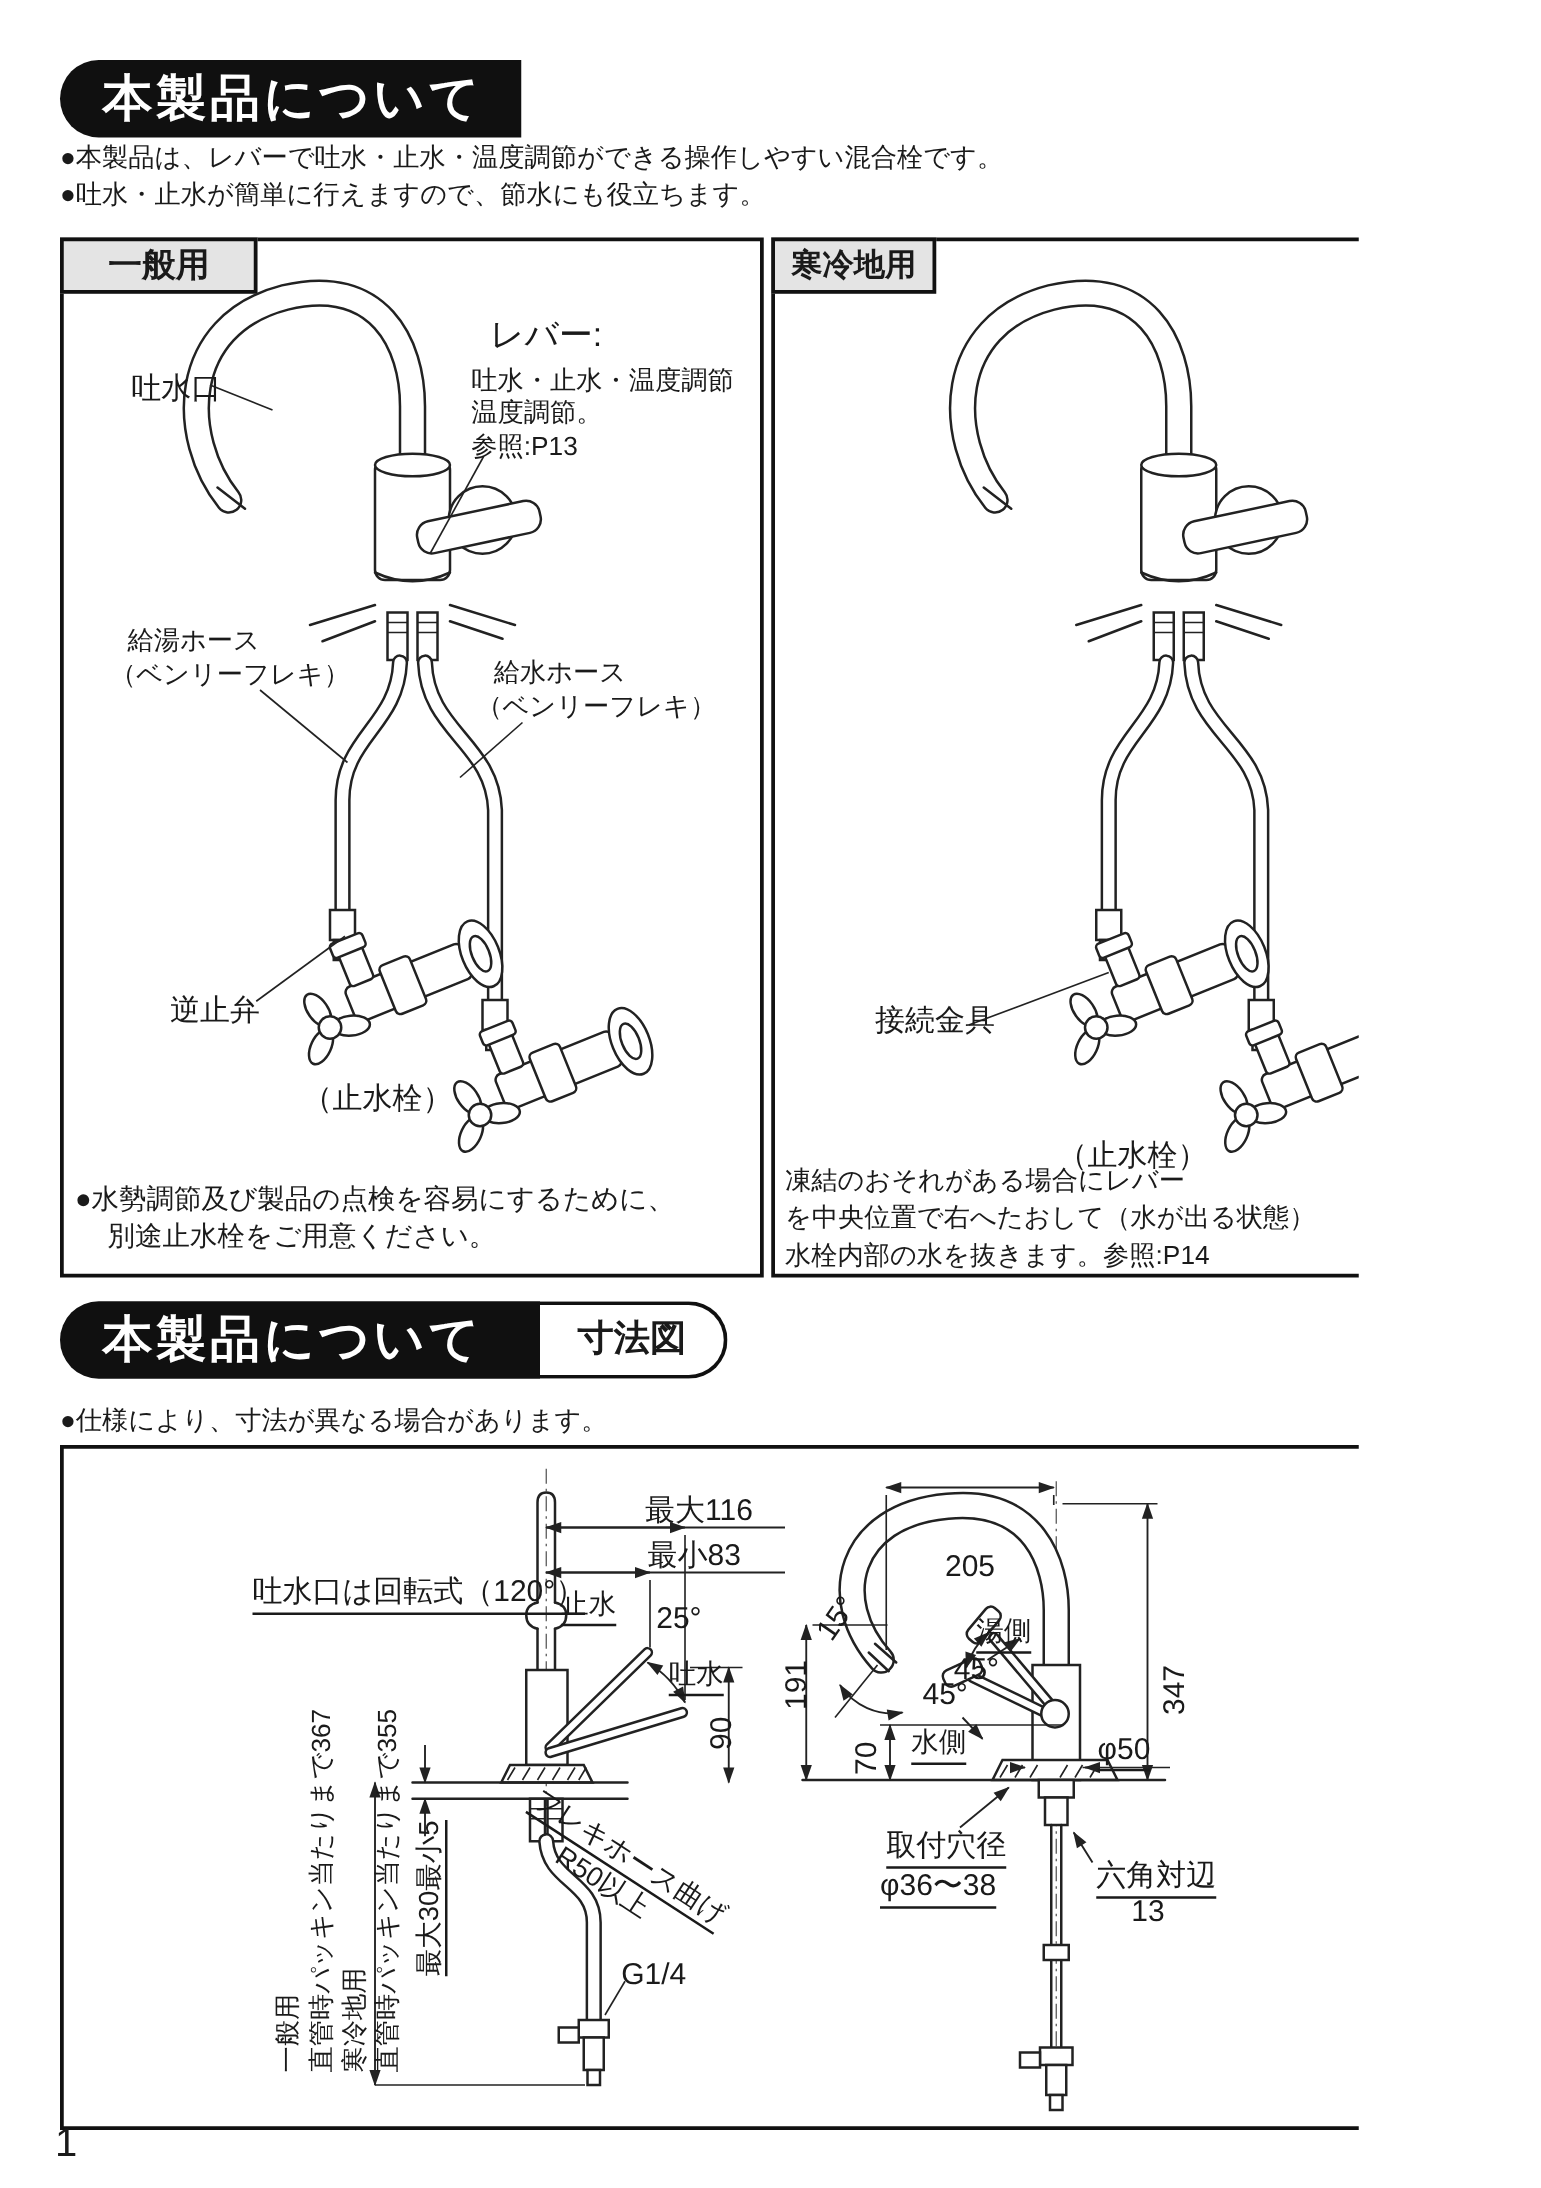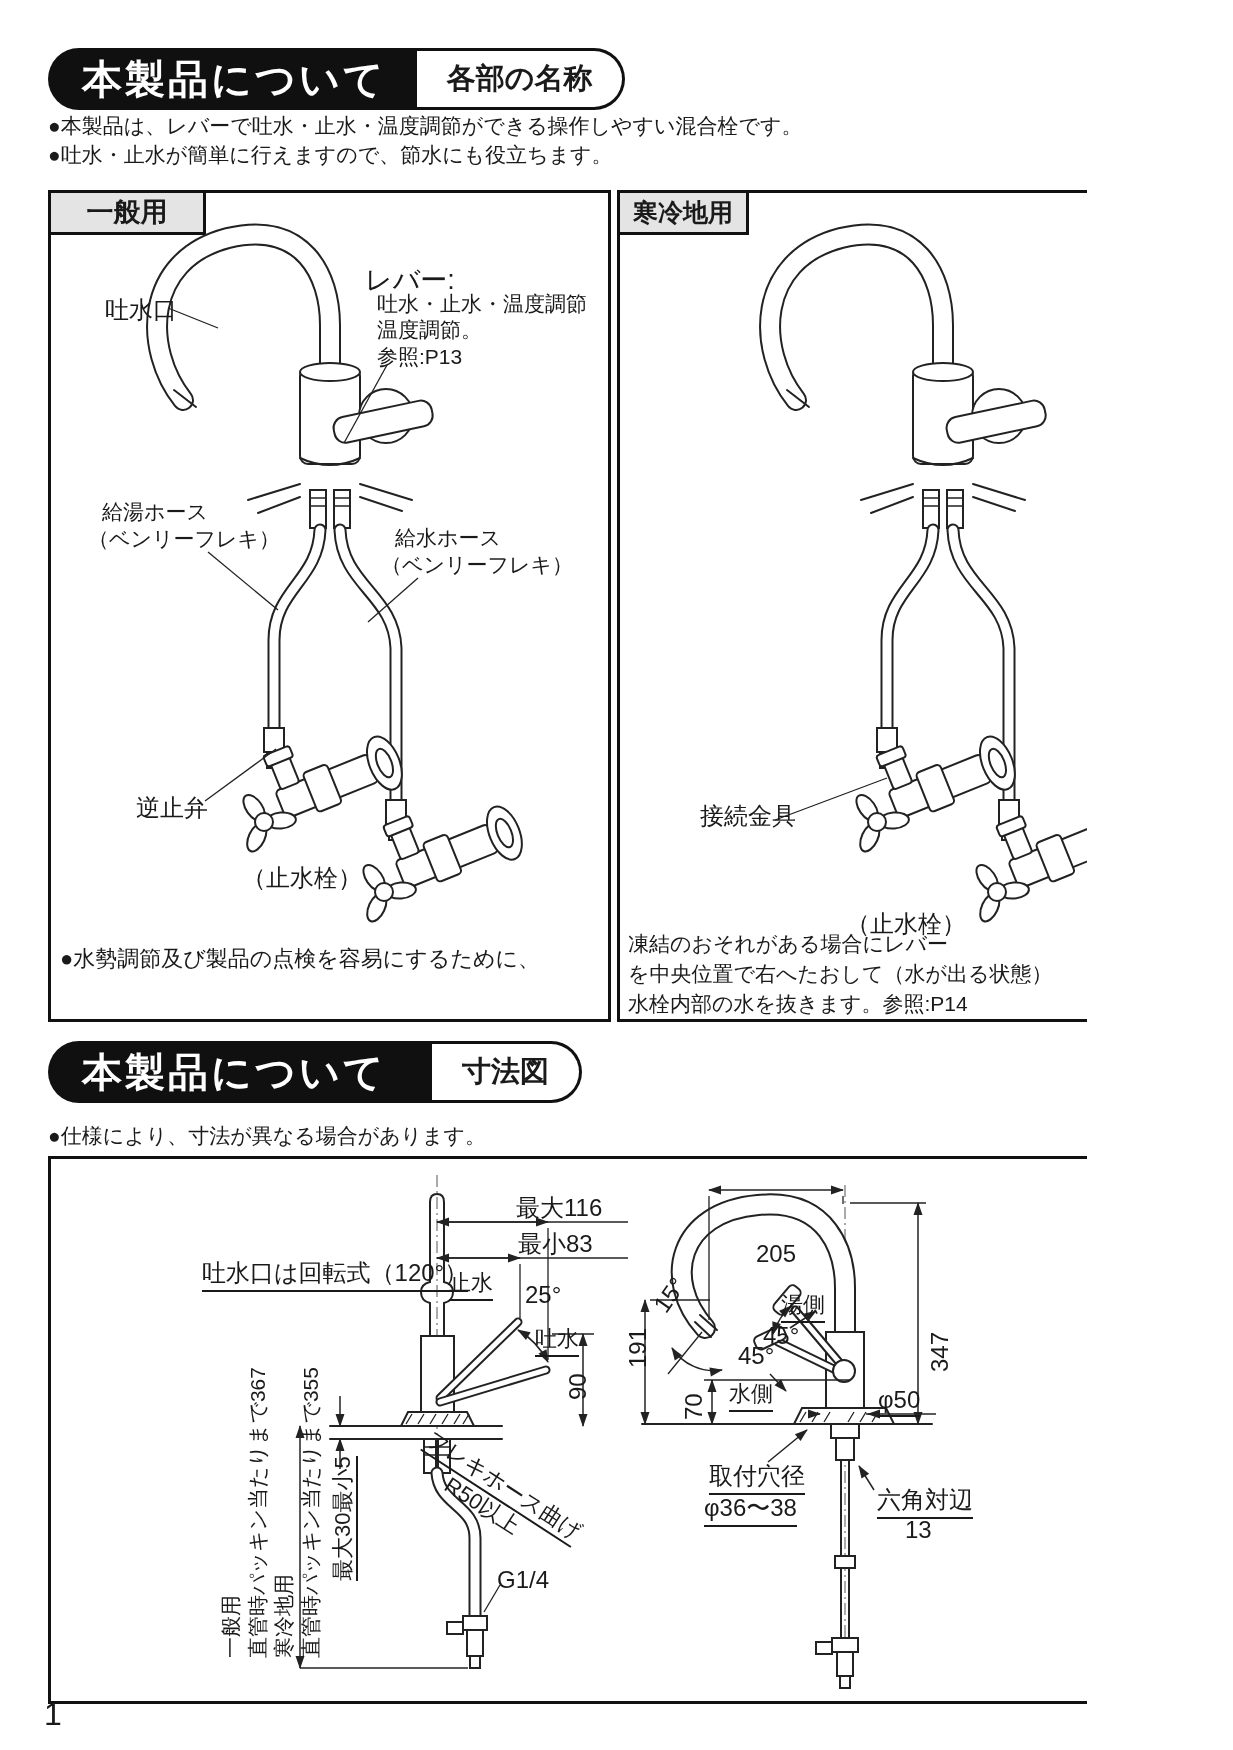--- a/index.html
+++ b/index.html
@@ -39,21 +39,20 @@
   .lev-o{stroke:#222;stroke-width:9;stroke-linecap:round;}
   .lev-i{stroke:#fff;stroke-width:5;stroke-linecap:round;}
 </style>
 </head>
 <body>
 
 <div class="page">
 
   <div class="hdr" style="left:48px;top:48px;">
     <div class="hdr-black">本製品について</div>
-    <div class="hdr-tag">各部の名称</div>
   </div>
 
   <div class="bullet" style="left:48px;top:141px;">●吐水・止水が簡単に行えますので、節水にも役立ちます。</div>
   <div class="bullet" style="left:48px;top:112px;">●本製品は、レバーで吐水・止水・温度調節ができる操作しやすい混合栓です。</div>
 
   <div class="panel" style="left:48px;top:190px;width:563px;height:832px;">
     <div class="panel-tab" style="width:158px;">一般用</div>
   </div>
 
   <div class="panel" style="left:617px;top:190px;width:569px;height:832px;">
@@ -119,31 +118,32 @@
     <use href="#faucet-iso"></use>
 
     <path d="M120,108 L170,128" class="thin"></path>
     <path d="M339,165 L296,243" class="thin"></path>
     <path d="M160,352 L230,410" class="thin"></path>
     <path d="M370,378 L320,422" class="thin"></path>
     <path d="M157,601 L228,549" class="thin"></path>
   </svg>
 
   <div class="lbl" style="left:105px;top:294px;">吐水口</div>
-  <div class="lbl s27" style="left:365px;top:250px;margin-top:12px;">レバー:</div>
+  <div class="lbl s27" style="left:392px;top:250px;">レバー:</div>
   <div class="lbl s21" style="left:377px;top:290px;">吐水・止水・温度調節</div>
   <div class="lbl s21" style="left:377px;top:316px;">温度調節。</div>
   <div class="lbl s21" style="left:377px;top:343px;">参照:P13</div>
   <div class="lbl s21" style="left:102px;top:498px;">給湯ホース</div>
   <div class="lbl s21" style="left:88px;top:525px;">（ベンリーフレキ）</div>
   <div class="lbl s21" style="left:395px;top:524px;">給水ホース</div>
   <div class="lbl s21" style="left:381px;top:551px;">（ベンリーフレキ）</div>
   <div class="lbl" style="left:136px;top:792px;">逆止弁</div>
   <div class="lbl" style="left:242px;top:862px;">（止水栓）</div>
   <div class="lbl s22" style="left:60px;top:944px;">●水勢調節及び製品の点検を容易にするために、</div>
+  <div class="lbl s22" style="left:86px;top:974px;">別途止水栓をご用意ください。</div>
 
   <svg style="left:661px;top:200px;" width="500" height="780" viewBox="0 0 500 780">
     <use href="#faucet-iso"></use>
     <path d="M114,620 L226,578" class="thin"></path>
   </svg>
 
   <div class="lbl" style="left:700px;top:800px;">接続金具</div>
   <div class="lbl" style="left:846px;top:908px;">（止水栓）</div>
   <div class="lbl s21" style="left:628px;top:930px;">凍結のおそれがある場合にレバー</div>
   <div class="lbl s21" style="left:628px;top:960px;">を中央位置で右へたおして（水が出る状態）</div>

